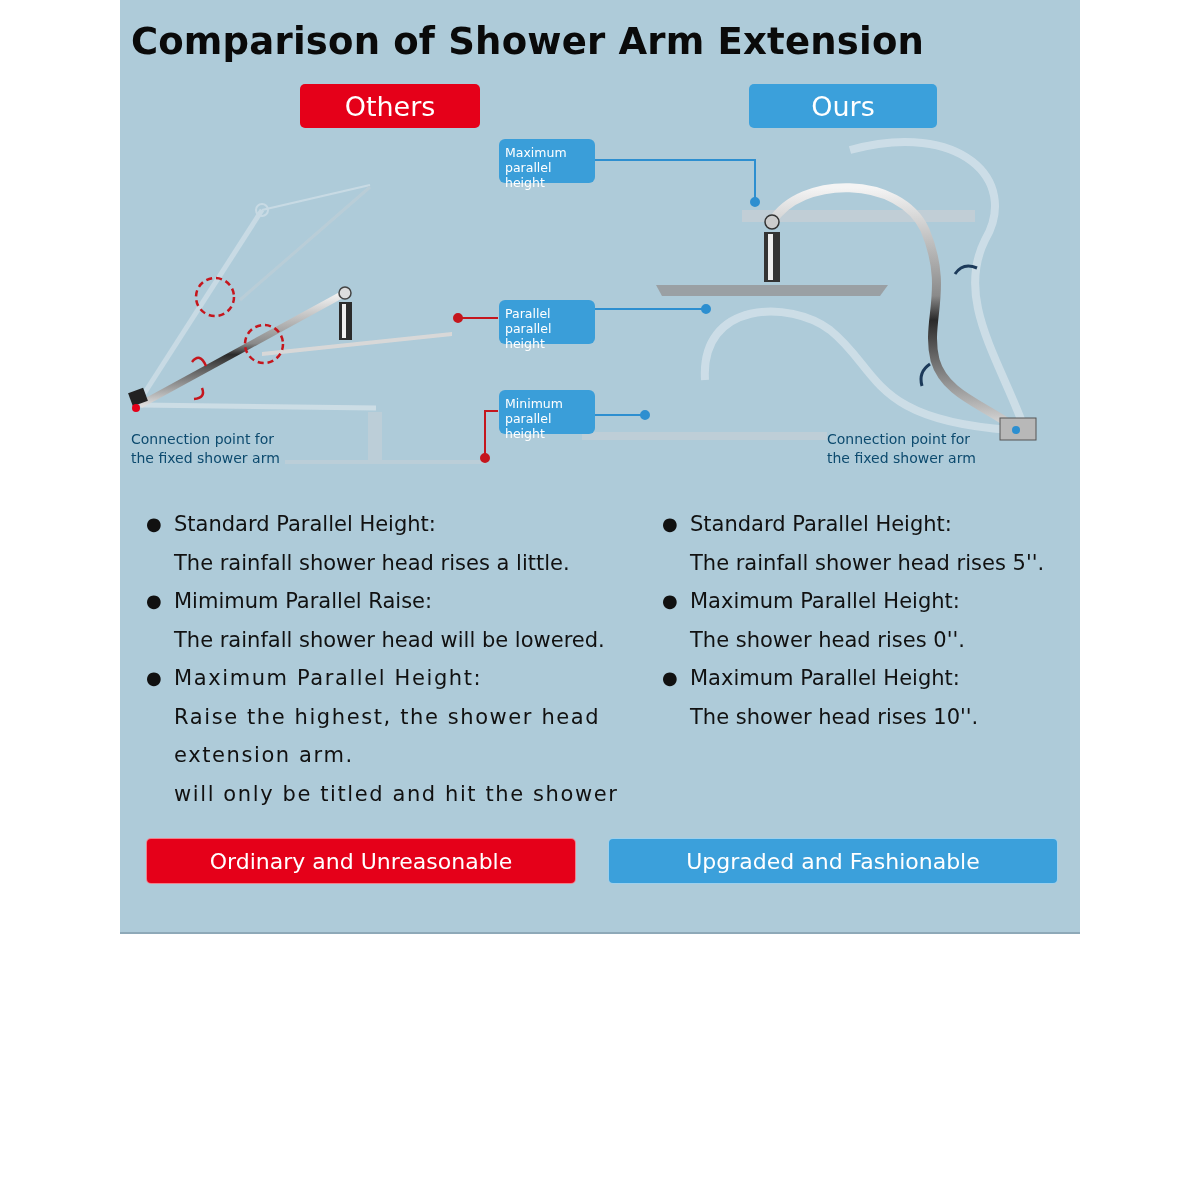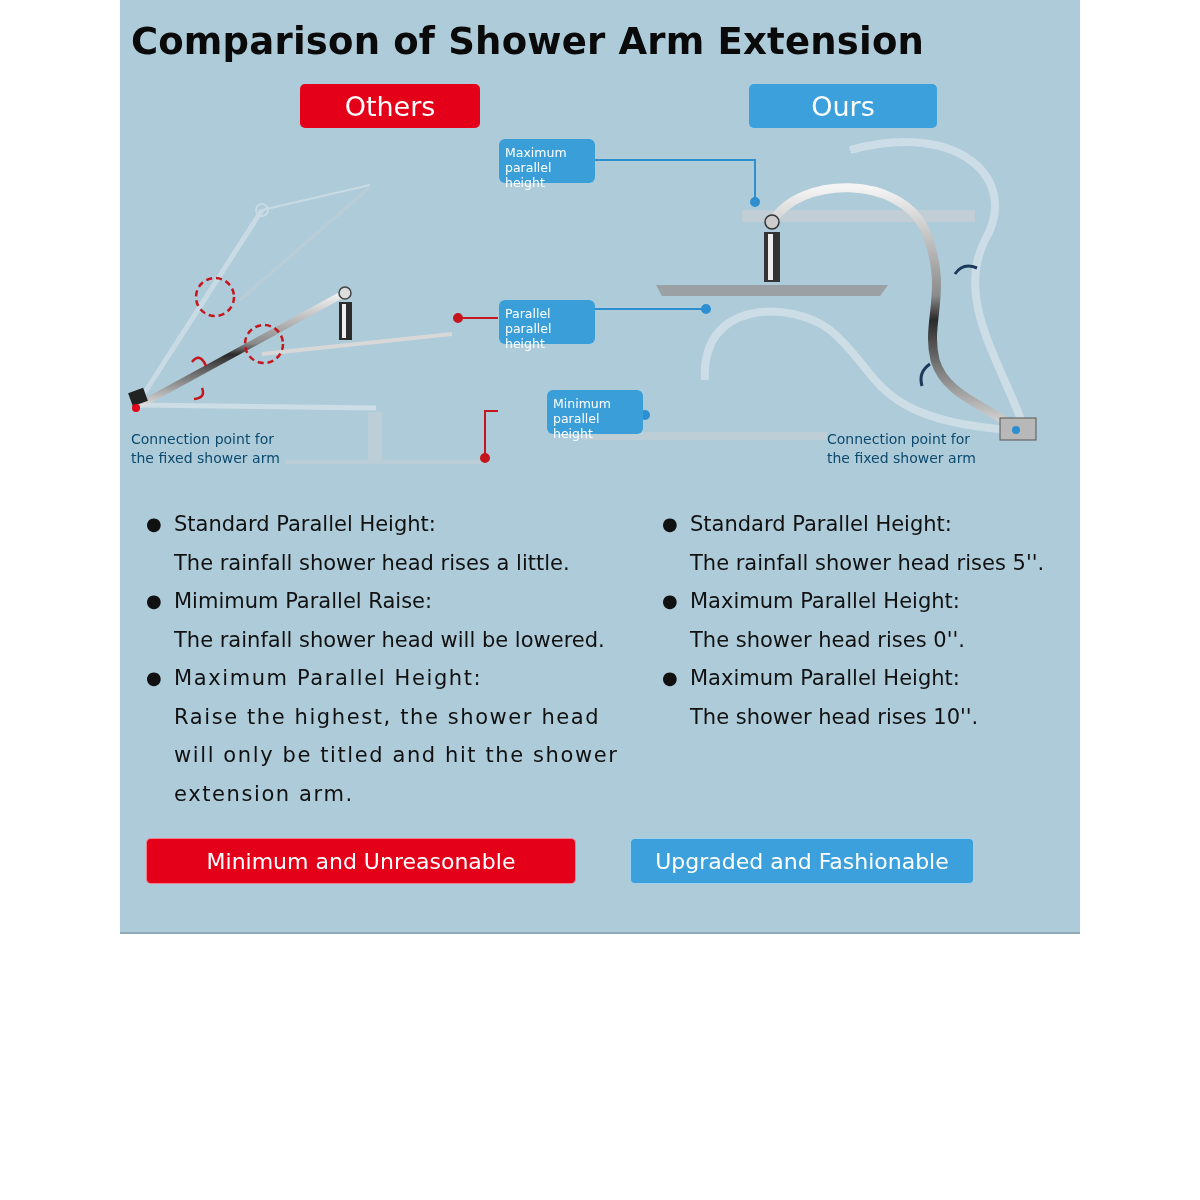--- a/index.html
+++ b/index.html
@@ -114,21 +114,21 @@
 </svg>
 
 <div class="callout" style="left:499px; top:139px;">
   <div>Maximum</div>
   <div>parallel height</div>
 </div>
 <div class="callout" style="left:499px; top:300px;">
   <div>Parallel</div>
   <div>parallel height</div>
 </div>
-<div class="callout" style="left:499px; top:390px;margin-left:48px;">
+<div class="callout" style="left:499px; top:390px;">
   <div>Minimum</div>
   <div>parallel height</div>
 </div>
 
 <div class="cap" style="left:131px; top:430px;">
   <div>Connection point for</div>
   <div>the fixed shower arm</div>
 </div>
 <div class="cap" style="left:827px; top:430px;">
   <div>Connection point for</div>
@@ -148,22 +148,22 @@
     <div class="lines">
       <div>Mimimum Parallel Raise:</div>
       <div>The rainfall shower head will be lowered.</div>
     </div>
   </div>
   <div class="item">
     <span class="bullet">●</span>
     <div class="lines wide">
       <div>Maximum Parallel Height:</div>
       <div>Raise the highest, the shower head</div>
+      <div>extension arm.</div>
       <div>will only be titled and hit the shower</div>
-      <div>extension arm.</div>
     </div>
   </div>
 </div>
 
 <div class="list" style="left:662px; top:505px;">
   <div class="item">
     <span class="bullet">●</span>
     <div class="lines">
       <div>Standard Parallel Height:</div>
       <div>The rainfall shower head rises 5''.</div>
@@ -178,14 +178,14 @@
   </div>
   <div class="item">
     <span class="bullet">●</span>
     <div class="lines">
       <div>Maximum Parallel Height:</div>
       <div>The shower head rises 10''.</div>
     </div>
   </div>
 </div>
 
-<div class="btn red" style="left:146px; width:430px;">Minimum and Unreasonable</div>
-<div class="btn blue" style="left:630px; width:344px;">Upgraded and Fashionable</div>
+<div class="btn red" style="left:146px; width:430px;">Ordinary and Unreasonable</div>
+<div class="btn blue" style="left:608px; width:450px;">Upgraded and Fashionable</div>
 
 </body></html>

